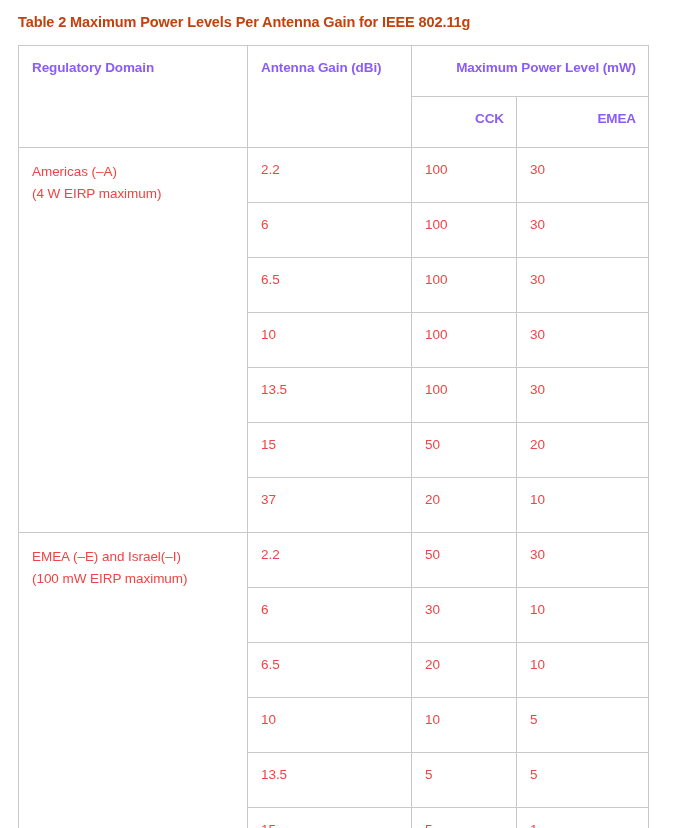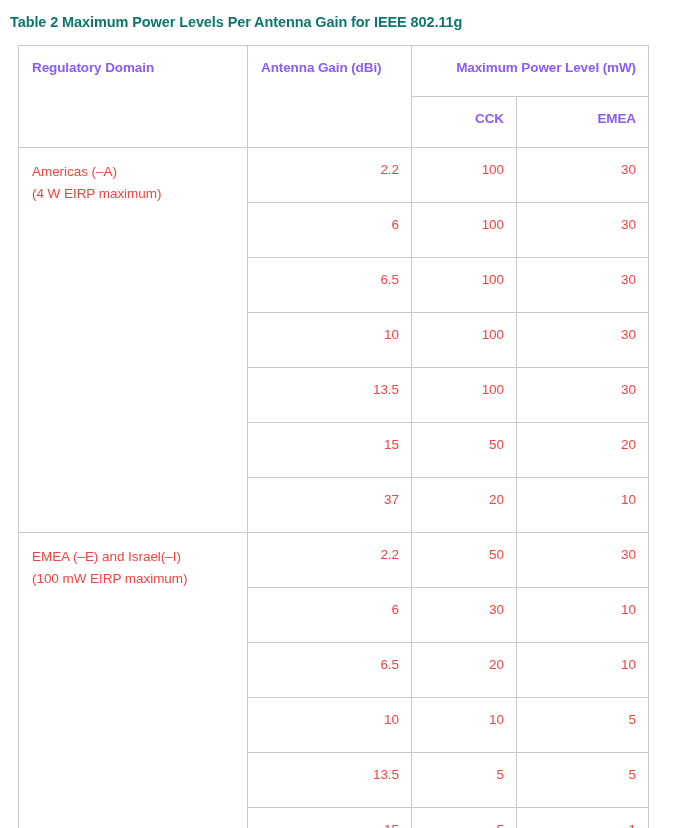--- a/index.html
+++ b/index.html
@@ -17,25 +17,25 @@
 
   .page {
     position: relative;
     width: 690px;
     height: 828px;
     box-sizing: border-box;
   }
 
   .table-title {
     position: absolute;
-    left: 10px;
+    left: 18px;
     top: 14px;
     font-size: 14.5px;
     font-weight: bold;
-    color: #0f766e;
+    color: #c2410c;
     letter-spacing: -0.1px;
     white-space: nowrap;
   }
 
   .table-wrap {
     position: absolute;
     left: 18px;
     top: 45px;
     width: 630px;
   }
@@ -95,21 +95,20 @@
   td.domain-cell .cell {
     line-height: 1.62;
     white-space: pre-line;
     padding-top: 13px;
   }
 
   td.data-cell .cell {
     height: 54px;
     padding-top: 14px;
     line-height: 1.2;
-    text-align: right;
   }
 </style>
 </head>
 <body>
 
 <div class="page">
 
   <div class="table-title">Table 2 Maximum Power Levels Per Antenna Gain for IEEE 802.11g</div>
 
   <div class="table-wrap">

